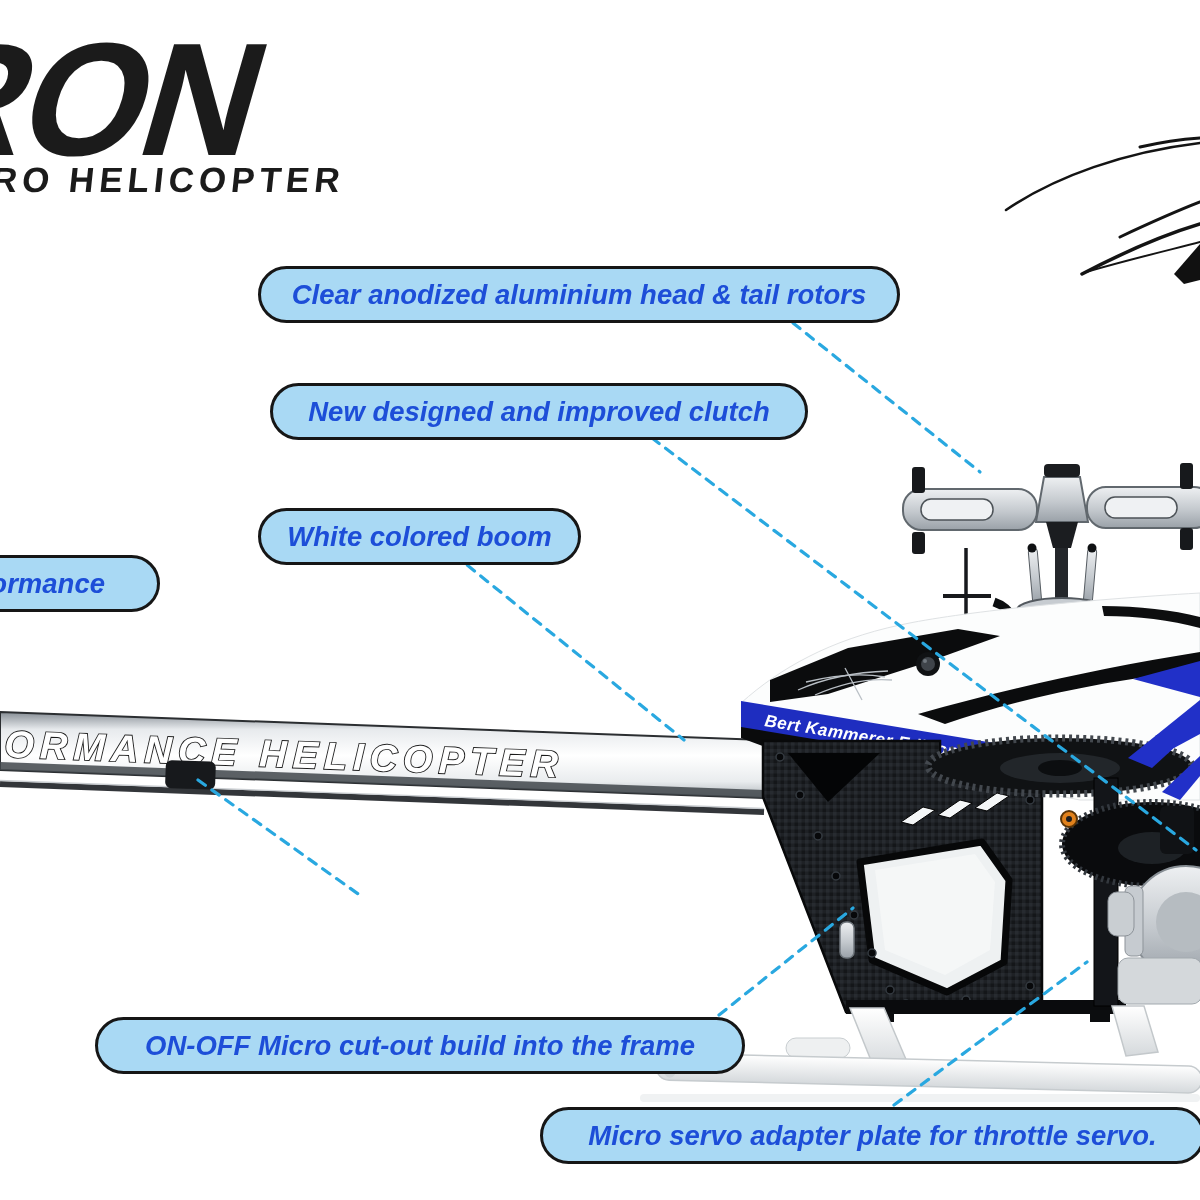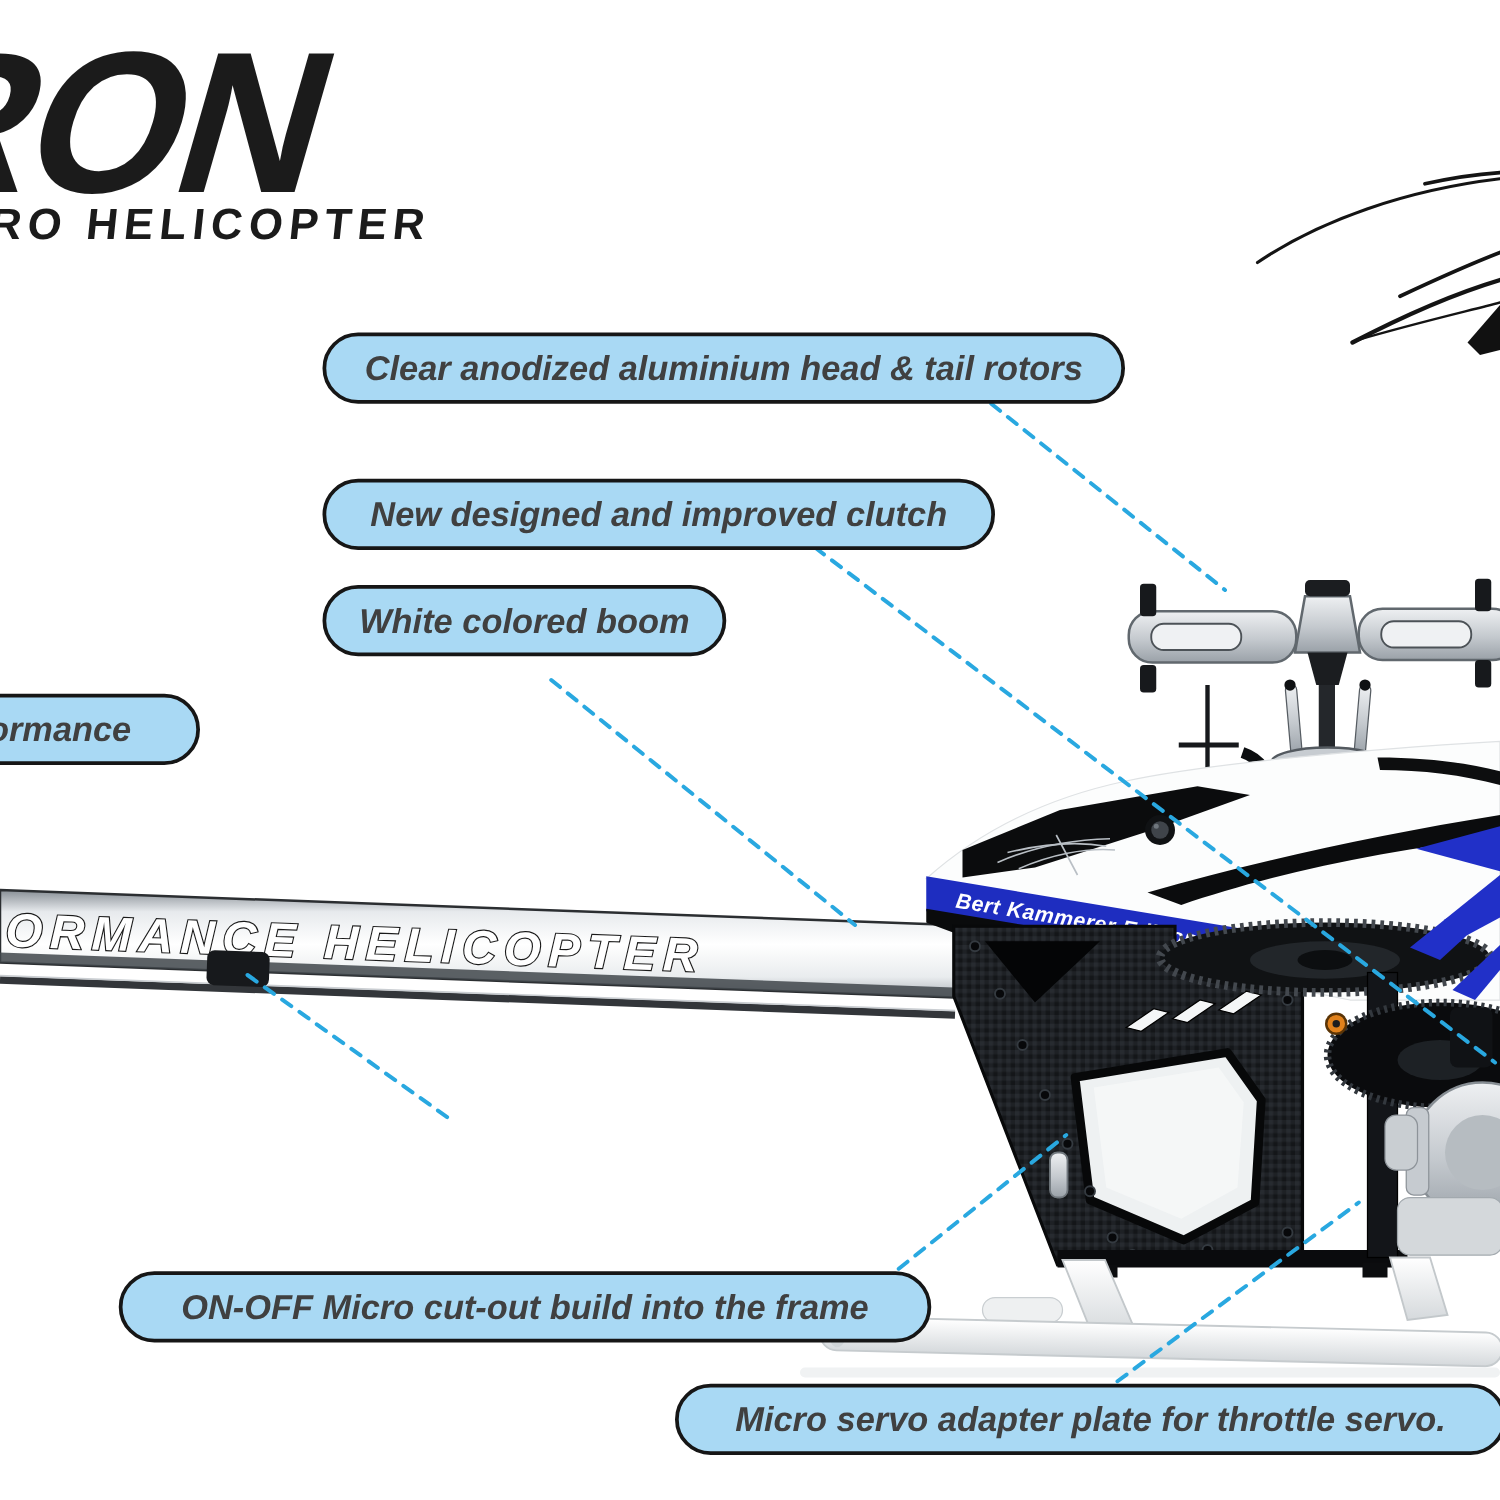--- a/index.html
+++ b/index.html
@@ -17,26 +17,26 @@
   .logo-sub{
     position:absolute;left:-6px;top:160px;
     font-size:35px;font-weight:bold;color:#1b1b1b;letter-spacing:5px;
     transform:skewX(-6deg);transform-origin:left top;white-space:nowrap;
   }
   
   .pill{
     position:absolute;height:57px;box-sizing:border-box;
     background:#a9d9f4;border:3.5px solid #161616;border-radius:32px;
     display:flex;align-items:center;justify-content:center;
-    font-size:27.5px;font-weight:bold;font-style:italic;color:#404040;
+    font-size:27.5px;font-weight:bold;font-style:italic;color:#1d4ed8;
     white-space:nowrap;padding:0 22px;
   }
   .pill-head   {left:258px; top:266px; width:642px;}
-  .pill-clutch {left:258px; top:383px; width:538px;}
-  .pill-boom   {left:258px; top:468px; width:323px;}
+  .pill-clutch {left:270px; top:383px; width:538px;}
+  .pill-boom   {left:258px; top:508px; width:323px;}
   .pill-perf   {left:-185px;top:555px; width:345px;justify-content:flex-end;padding-right:52px;}
   .pill-rod    {left:95px;  top:897px; width:577px;}
   .pill-switch {left:95px;  top:1017px;width:650px;}
   .pill-servo  {left:540px; top:1107px;width:665px;}
   svg{position:absolute;left:0;top:0;}
 </style>
 </head>
 <body>
 
 <div class="stage">

